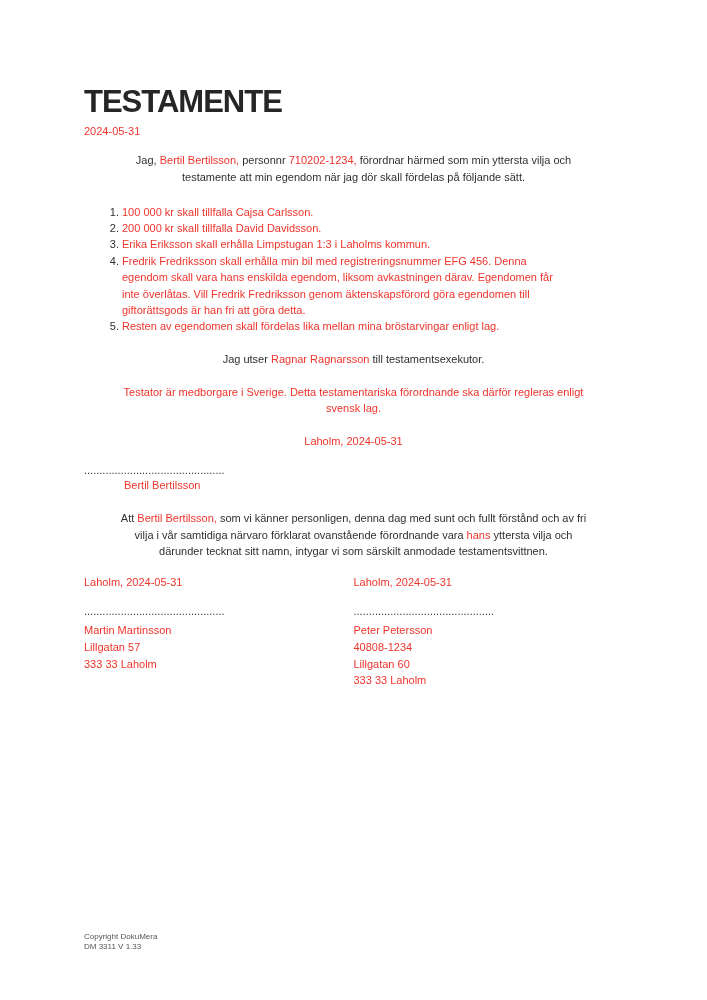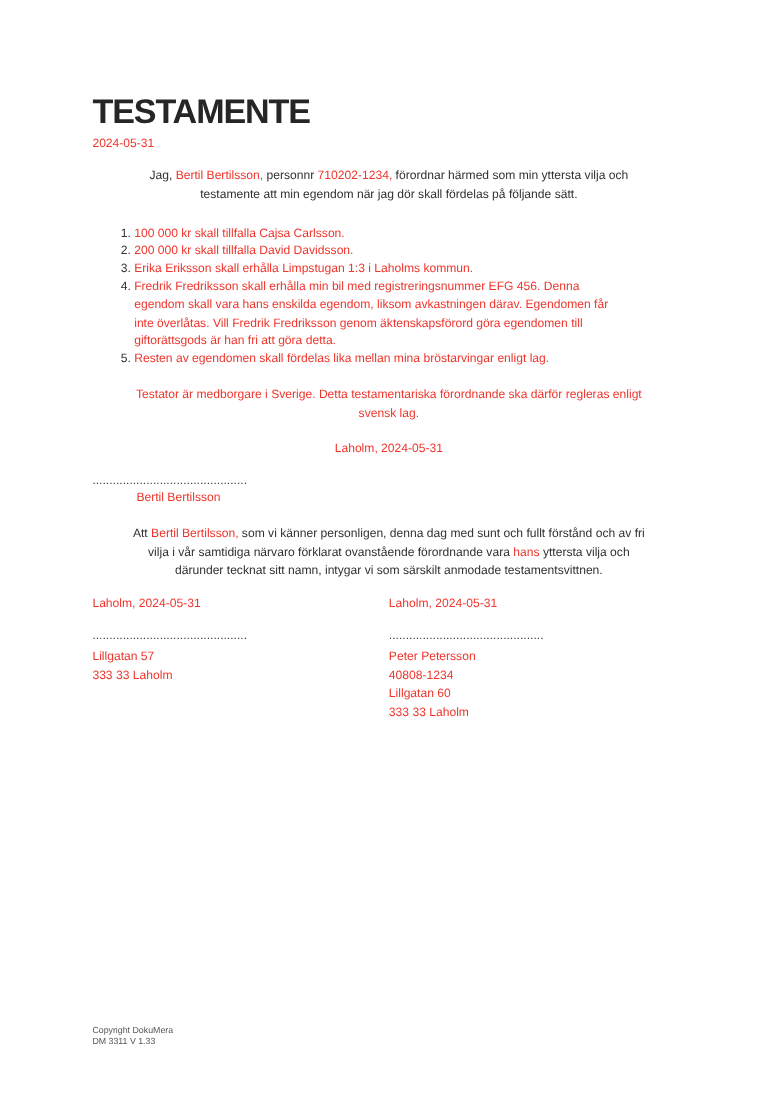--- a/index.html
+++ b/index.html
@@ -110,20 +110,21 @@
       <li><span class="red">100 000 kr skall tillfalla Cajsa Carlsson.</span></li>
       <li><span class="red">200 000 kr skall tillfalla David Davidsson.</span></li>
       <li><span class="red">Erika Eriksson skall erhålla Limpstugan 1:3 i Laholms kommun.</span></li>
       <li><span class="red">Fredrik Fredriksson skall erhålla min bil med registreringsnummer EFG 456. Denna
 egendom skall vara hans enskilda egendom, liksom avkastningen därav. Egendomen får
 inte överlåtas. Vill Fredrik Fredriksson genom äktenskapsförord göra egendomen till
 giftorättsgods är han fri att göra detta.</span></li>
       <li><span class="red">Resten av egendomen skall fördelas lika mellan mina bröstarvingar enligt lag.</span></li>
     </ol>
 
+    <p class="body-par gap-lg"><span>Jag utser </span><span class="red">Ragnar Ragnarsson</span><span> till testamentsexekutor.</span></p>
 
     <p class="body-par gap-lg red">Testator är medborgare i Sverige. Detta testamentariska förordnande ska därför regleras enligt
 svensk lag.</p>
 
     <p class="body-par gap-lg red">Laholm, 2024-05-31</p>
 
     <div class="sig-block">
       <div class="dots-line">..............................................</div>
       <div class="sig-name red">Bertil Bertilsson</div>
     </div>
@@ -131,20 +132,21 @@
     <p class="body-par gap-lg"><span>Att </span><span class="red">Bertil Bertilsson,</span><span> som vi känner personligen, denna dag med sunt och fullt förstånd och av fri
 vilja i vår samtidiga närvaro förklarat ovanstående förordnande vara </span><span class="red">hans</span><span> yttersta vilja och
 därunder tecknat sitt namn, intygar vi som särskilt anmodade testamentsvittnen.</span></p>
 
     <div class="witness-cols">
 
       <div class="witness-col">
         <div class="witness-place-date red">Laholm, 2024-05-31</div>
         <div class="dots-line">..............................................</div>
         <div class="witness-details">
+          <div class="red">Martin Martinsson</div>
           <div class="red">Lillgatan 57</div>
           <div class="red">333 33 Laholm</div>
         </div>
       </div>
 
       <div class="witness-col">
         <div class="witness-place-date red">Laholm, 2024-05-31</div>
         <div class="dots-line">..............................................</div>
         <div class="witness-details">
           <div class="red">Peter Petersson</div>

